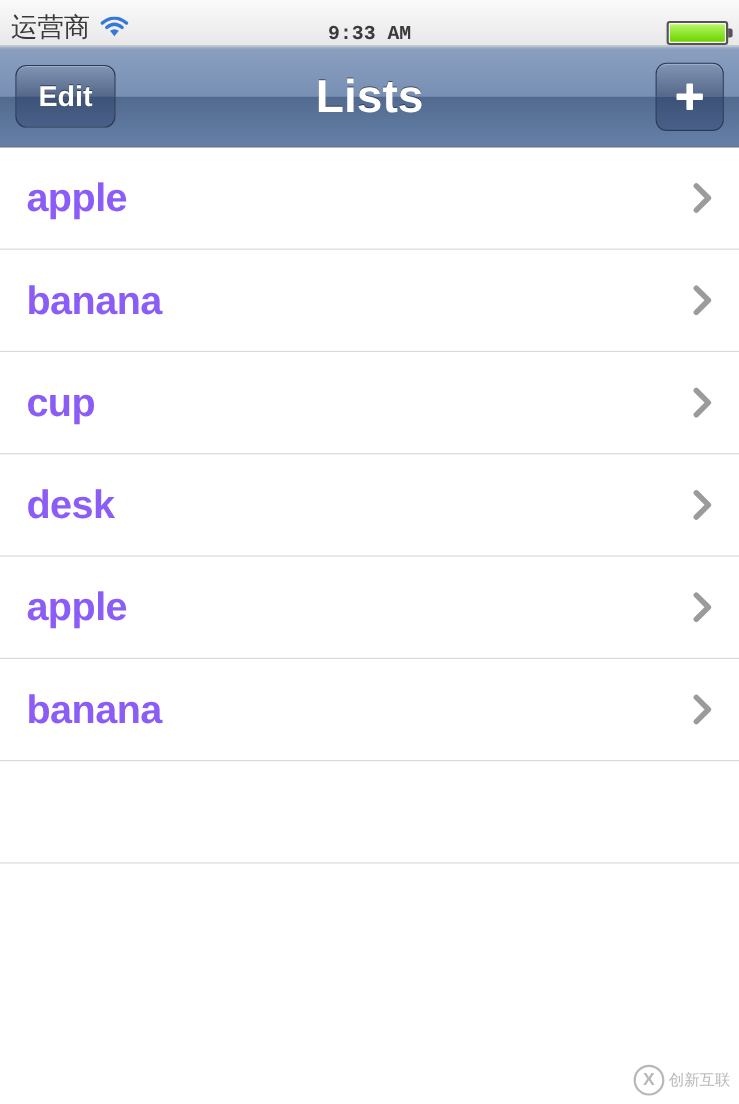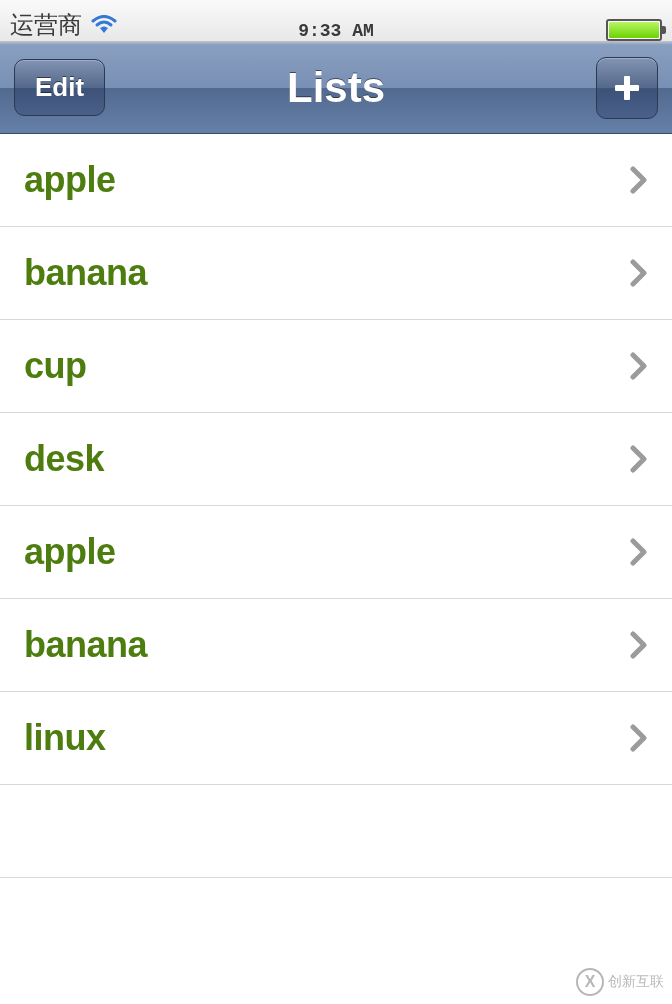--- a/index.html
+++ b/index.html
@@ -135,21 +135,21 @@
       display: flex;
       align-items: center;
       justify-content: space-between;
       padding: 0 24px 0 24px;
       border-bottom: 1px solid #d8d8d8;
       cursor: pointer;
     }
     .row-label {
       font-size: 36px;
       font-weight: bold;
-      color: #4d7c0f;
+      color: #8b5cf6;
       letter-spacing: -0.5px;
     }
     .chevron {
       color: #9b9b9b;
     }
     .chevron svg {
       display: block;
     }
     
     
@@ -252,28 +252,20 @@
     </span>
   </div>
   <div class="table-row">
     <span class="row-label">banana</span>
     <span class="chevron">
       <svg width="18" height="28" viewBox="0 0 18 28">
           <path d="M3 3 L14 14 L3 25" stroke="#9b9b9b" stroke-width="5" fill="none" stroke-linecap="round" stroke-linejoin="round"></path>
         </svg>
     </span>
   </div>
-  <div class="table-row">
-    <span class="row-label">linux</span>
-    <span class="chevron">
-      <svg width="18" height="28" viewBox="0 0 18 28">
-          <path d="M3 3 L14 14 L3 25" stroke="#9b9b9b" stroke-width="5" fill="none" stroke-linecap="round" stroke-linejoin="round"></path>
-        </svg>
-    </span>
-  </div>
   <div class="table-row" style="border-bottom:1px solid #d8d8d8;">
     <span class="row-label"></span>
   </div>
 </div>
 
 <div class="watermark">
   <div class="watermark-circle">X</div>
   <span class="watermark-text">创新互联</span>
 </div>
 

